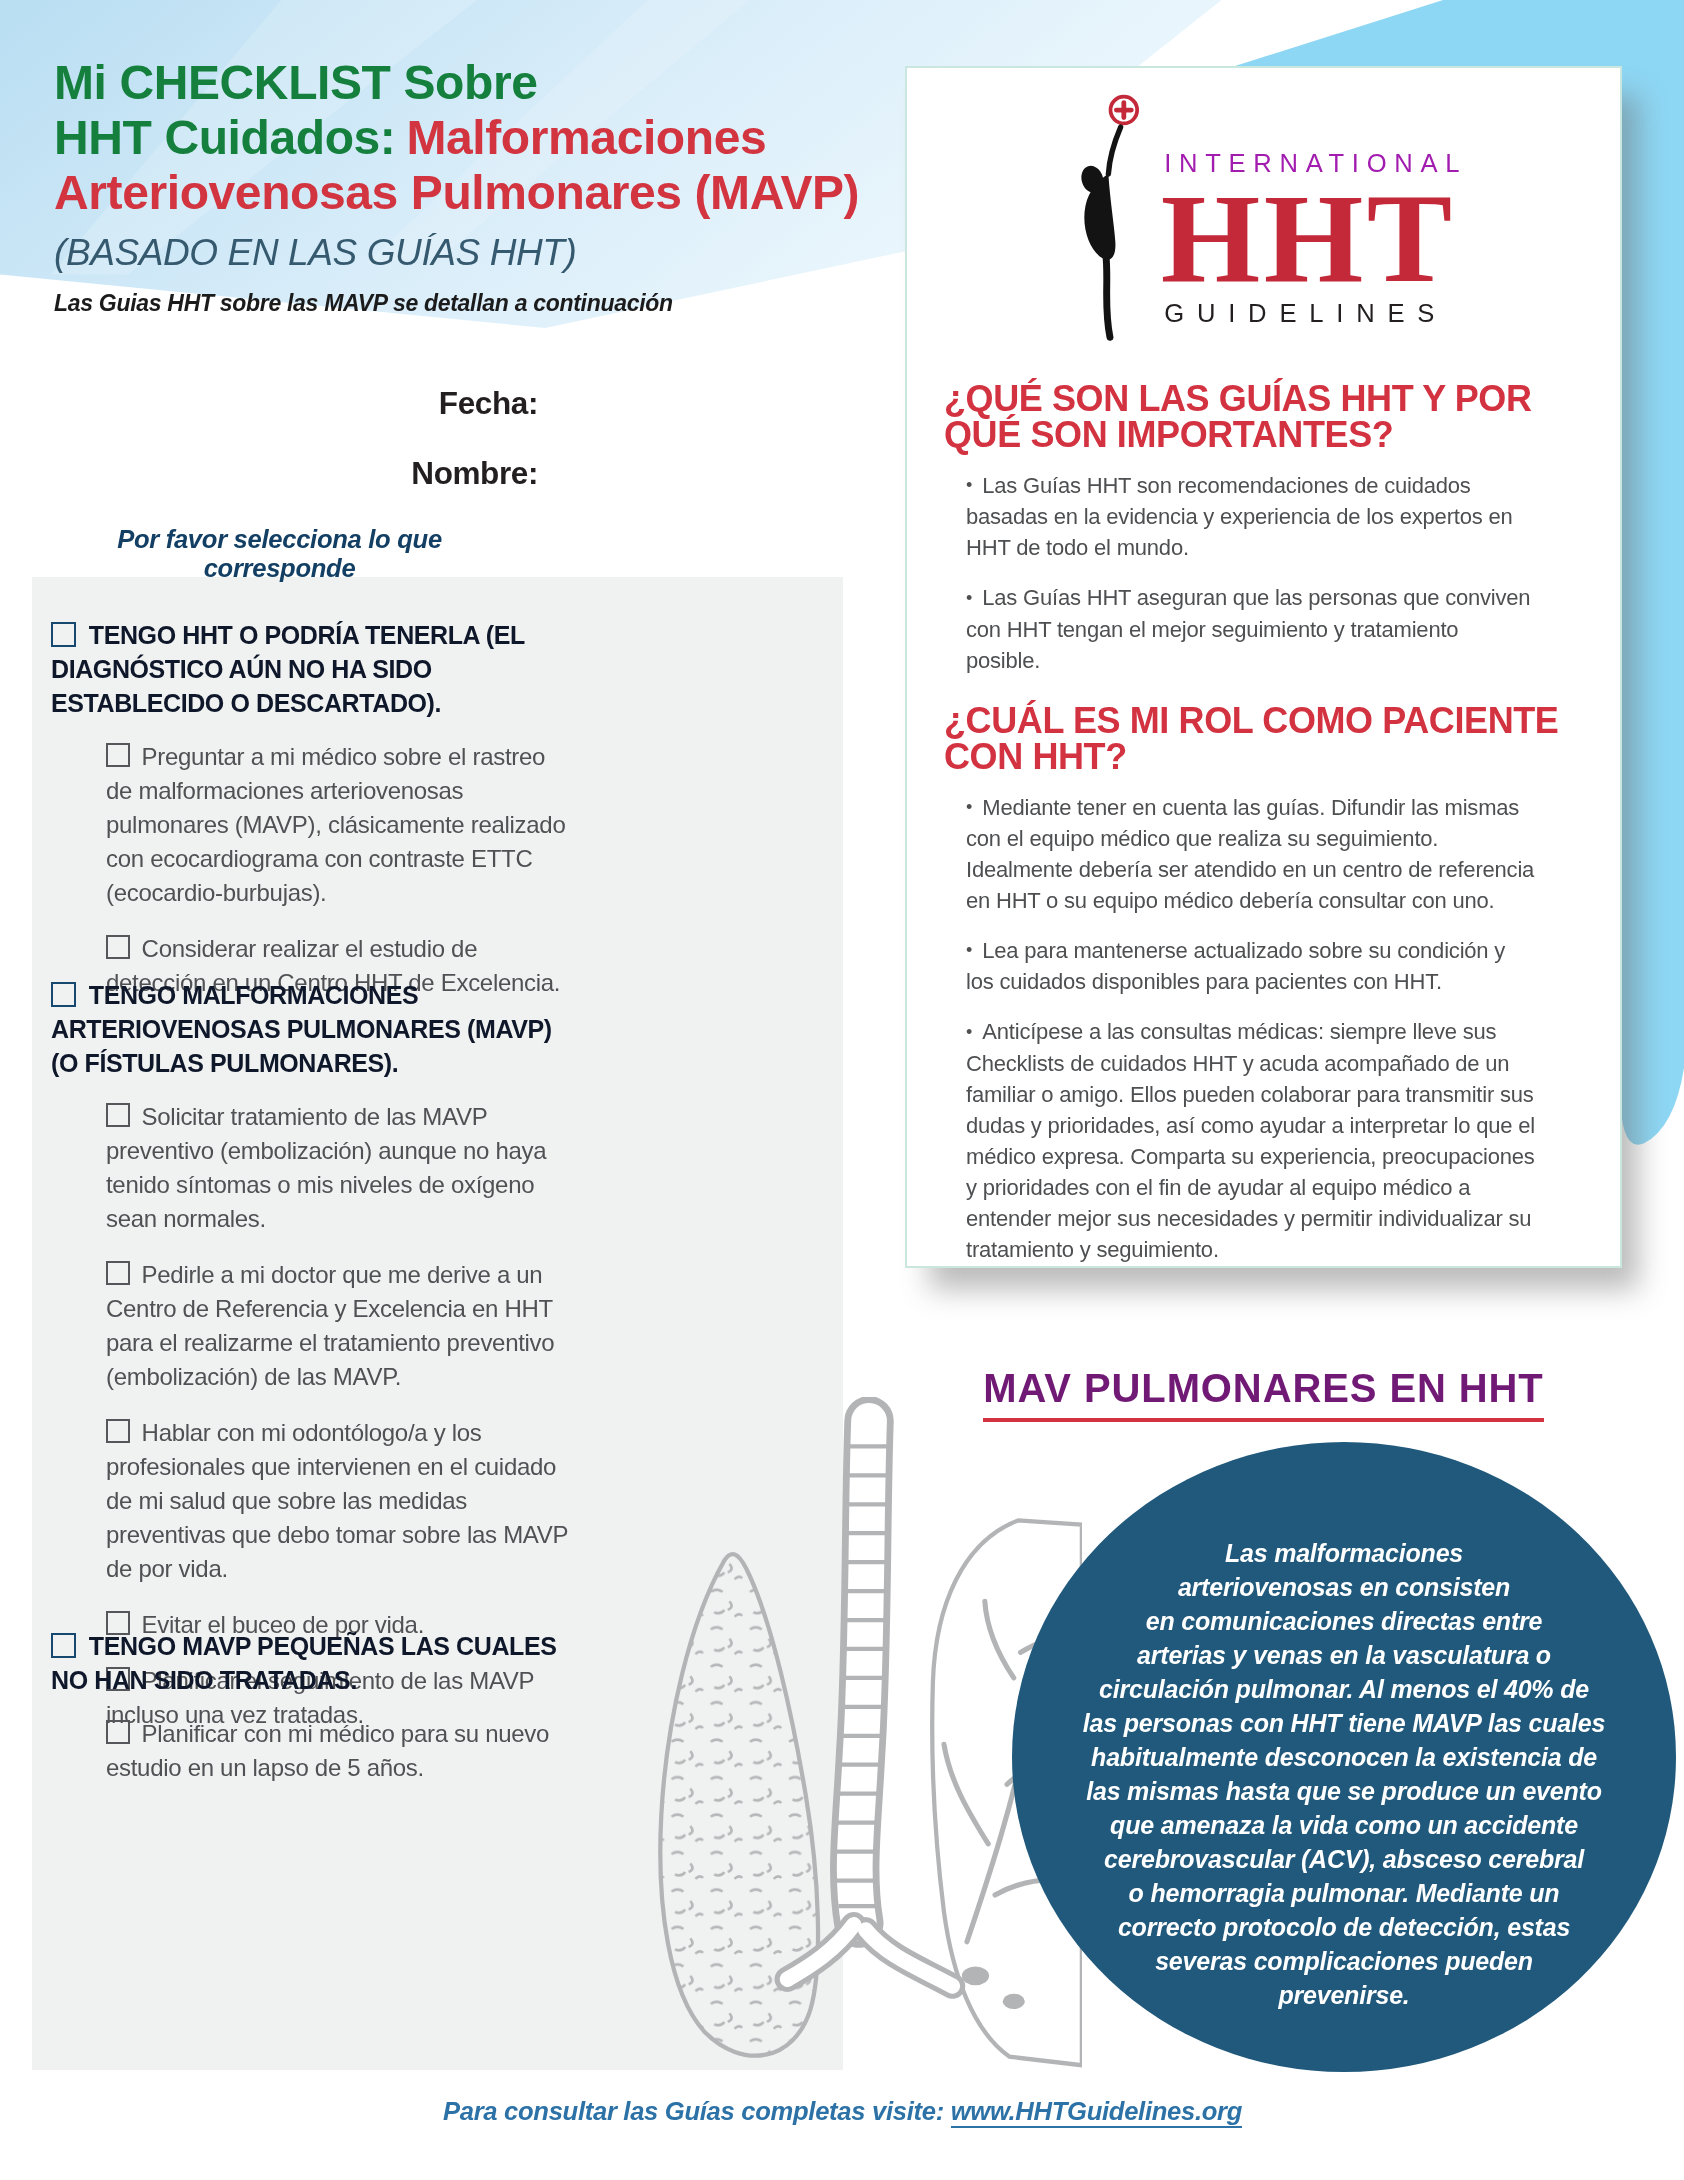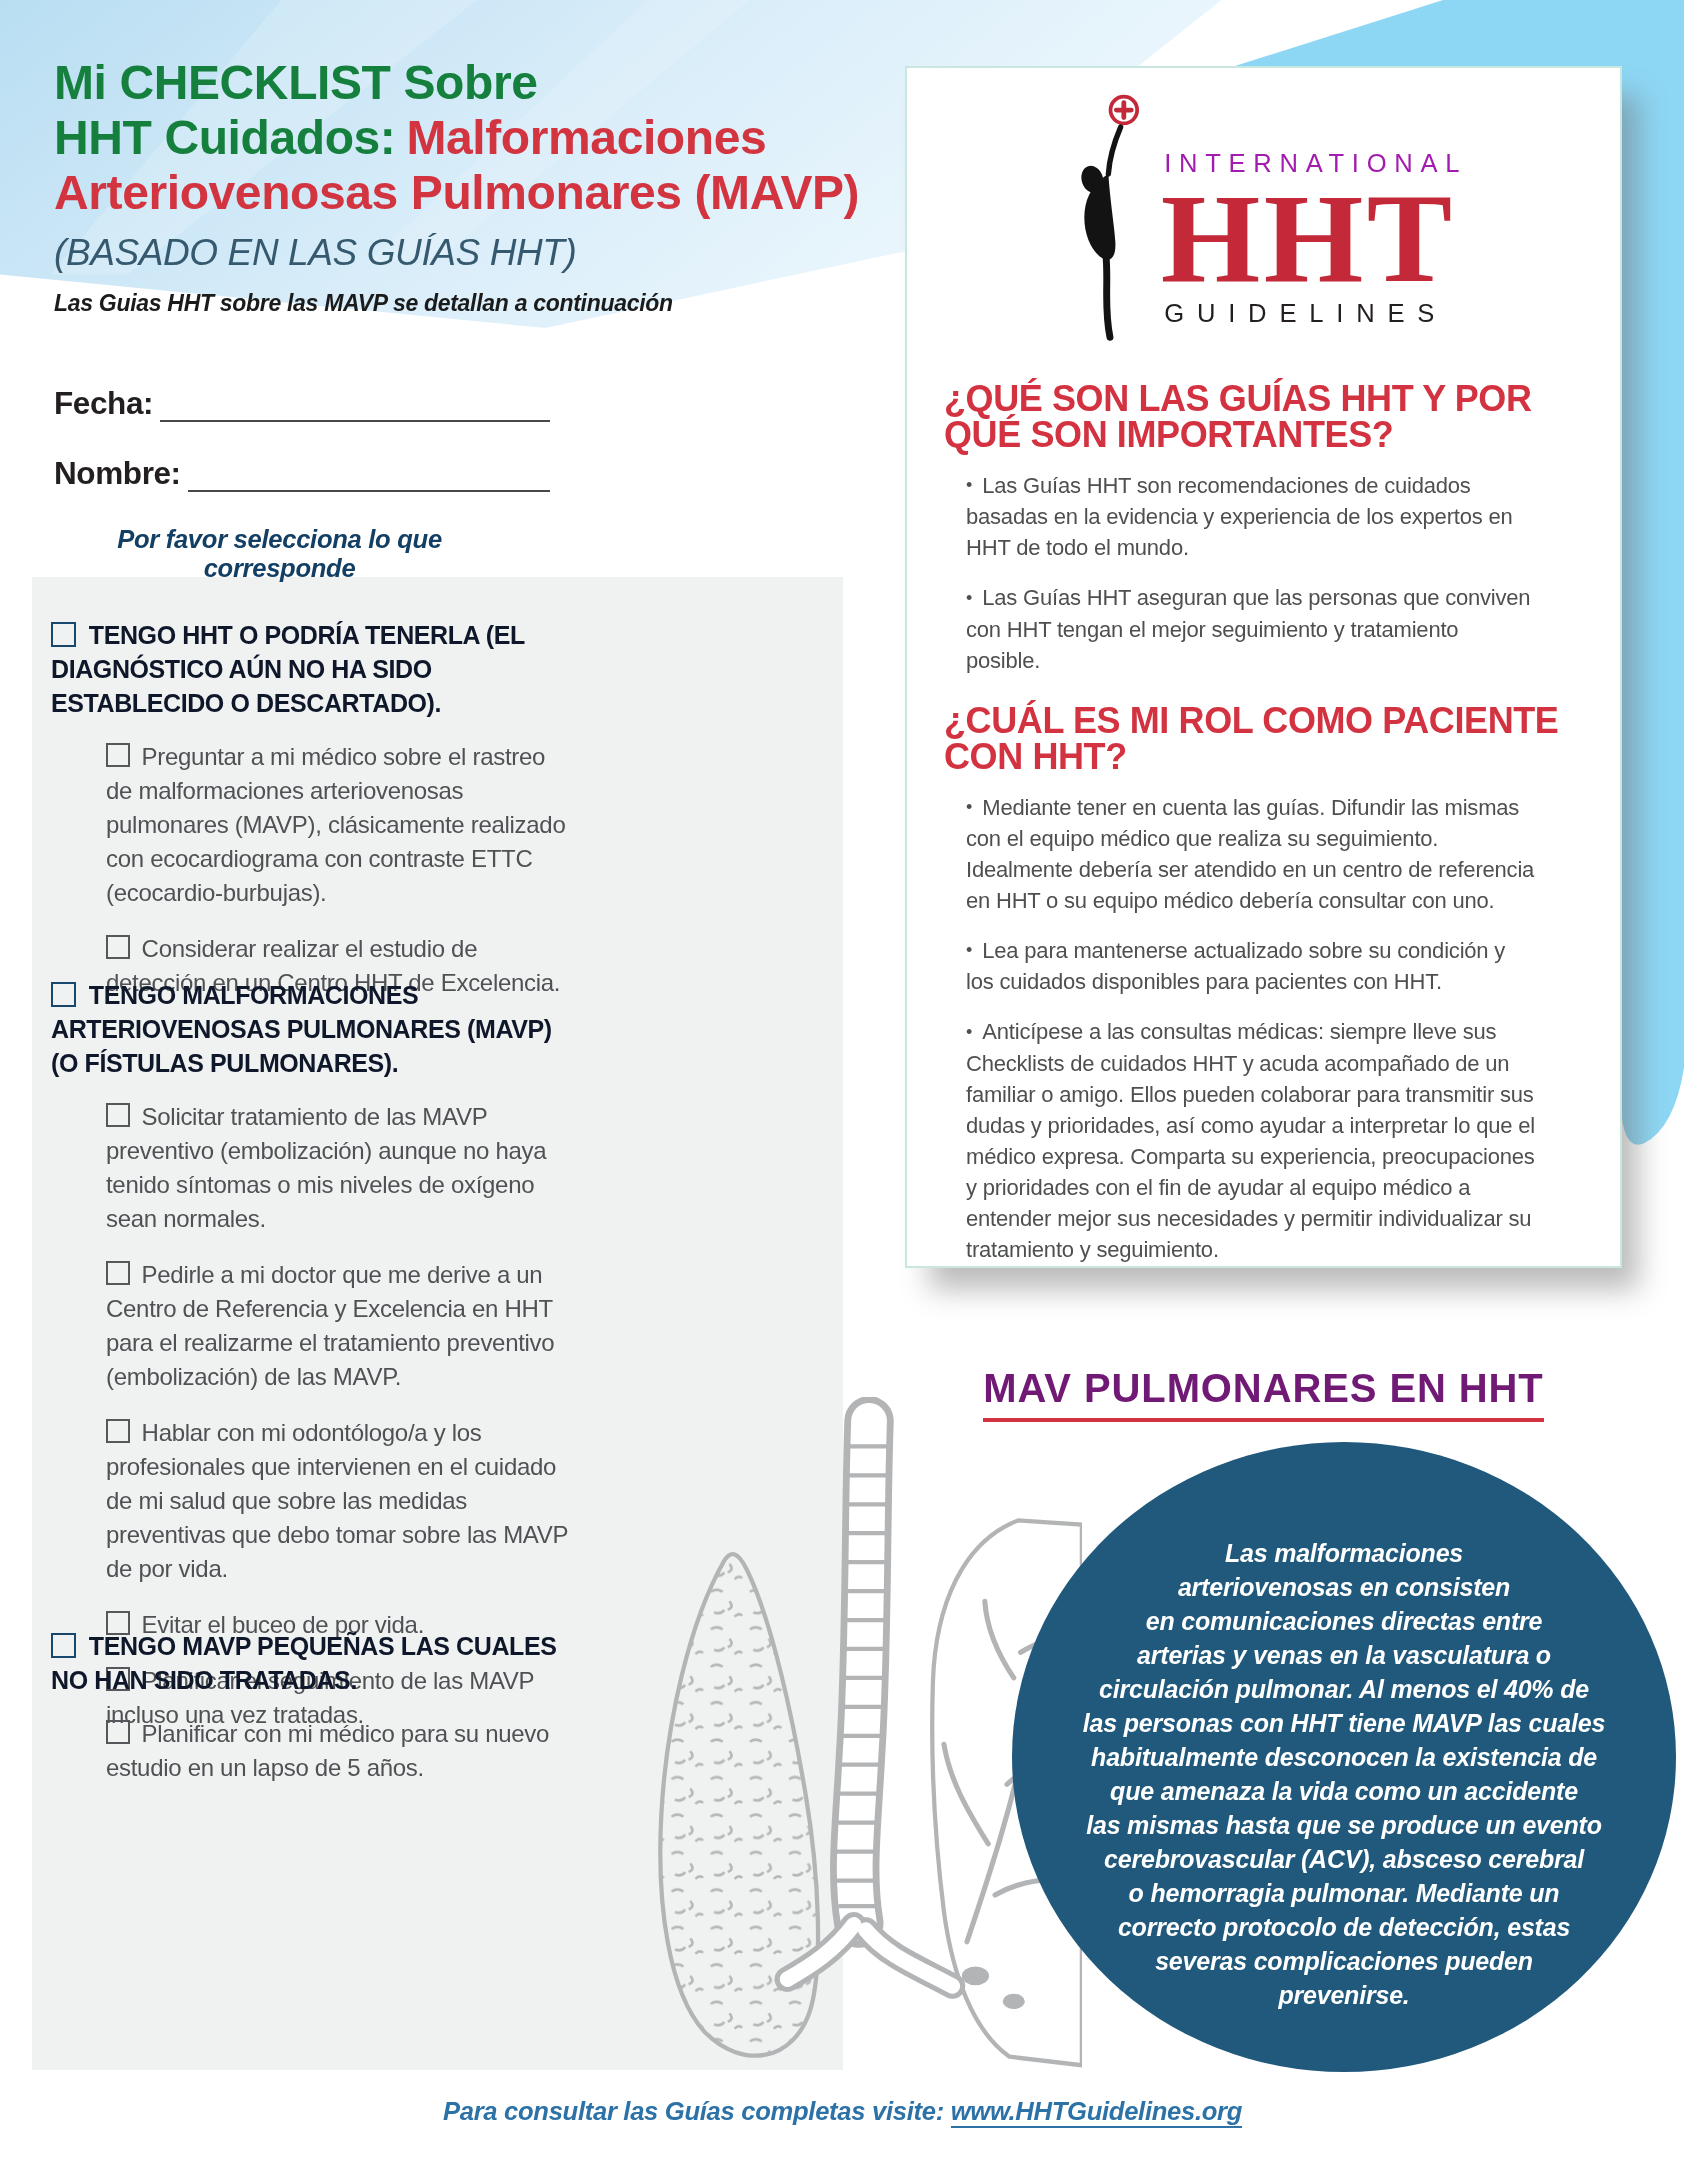--- a/index.html
+++ b/index.html
@@ -11,21 +11,21 @@
   .title-block{position:absolute;left:54px;top:55px;z-index:6;}
   .title-block h1{margin:0;font-size:48px;line-height:55px;font-weight:bold;letter-spacing:-0.4px;}
   .t-navy{color:#15803d;}
   .t-red{color:#d23440;}
   .t-red.gap{margin-left:11px;}
   .subtitle{margin-top:12px;font-size:37px;font-style:italic;color:#35596e;letter-spacing:-0.4px;}
   .tagline{position:absolute;left:54px;top:290px;z-index:6;font-size:23px;font-style:italic;
            font-weight:600;color:#1b1b1b;letter-spacing:-0.3px;}
 
   
-  .field{position:absolute;left:54px;z-index:6;display:flex;align-items:flex-end;width:496px;}
+  .field{position:absolute;left:42px;z-index:6;display:flex;align-items:flex-end;width:496px;flex-direction:column;}
   .field.fecha{top:385px;}
   .field.nombre{top:455px;}
   .flabel{font-size:31.5px;font-weight:bold;color:#231f20;letter-spacing:-0.4px;}
   .fline{flex:1;border-bottom:2.6px solid #47484a;height:34px;margin-left:6.8px;}
   .select-instruction{position:absolute;left:54px;top:525px;width:451px;z-index:6;text-align:center;
            font-size:25.6px;font-weight:bold;font-style:italic;color:#123f63;letter-spacing:-0.3px;}
 
   
   .gray-panel{position:absolute;left:32px;top:577px;width:811px;height:1493px;background:#f0f1f1;z-index:1;}
   .cl{position:absolute;left:51px;width:526px;z-index:6;}
@@ -187,22 +187,22 @@
 
   <div class="circle">
     <div class="circle-text">
       <div>Las malformaciones</div>
       <div>arteriovenosas en consisten</div>
       <div>en comunicaciones directas entre</div>
       <div>arterias y venas en la vasculatura o</div>
       <div>circulación pulmonar. Al menos el 40% de</div>
       <div>las personas con HHT tiene MAVP las cuales</div>
       <div>habitualmente desconocen la existencia de</div>
+      <div>las mismas hasta que se produce un evento</div>
       <div>que amenaza la vida como un accidente</div>
-      <div>las mismas hasta que se produce un evento</div>
       <div>cerebrovascular (ACV), absceso cerebral</div>
       <div>o hemorragia pulmonar. Mediante un</div>
       <div>correcto protocolo de detección, estas</div>
       <div>severas complicaciones pueden</div>
       <div>prevenirse.</div>
     </div>
   </div>
 
   <div class="footer">
     <span>Para consultar las Guías completas visite: </span><span class="f-link">www.HHTGuidelines.org</span>

